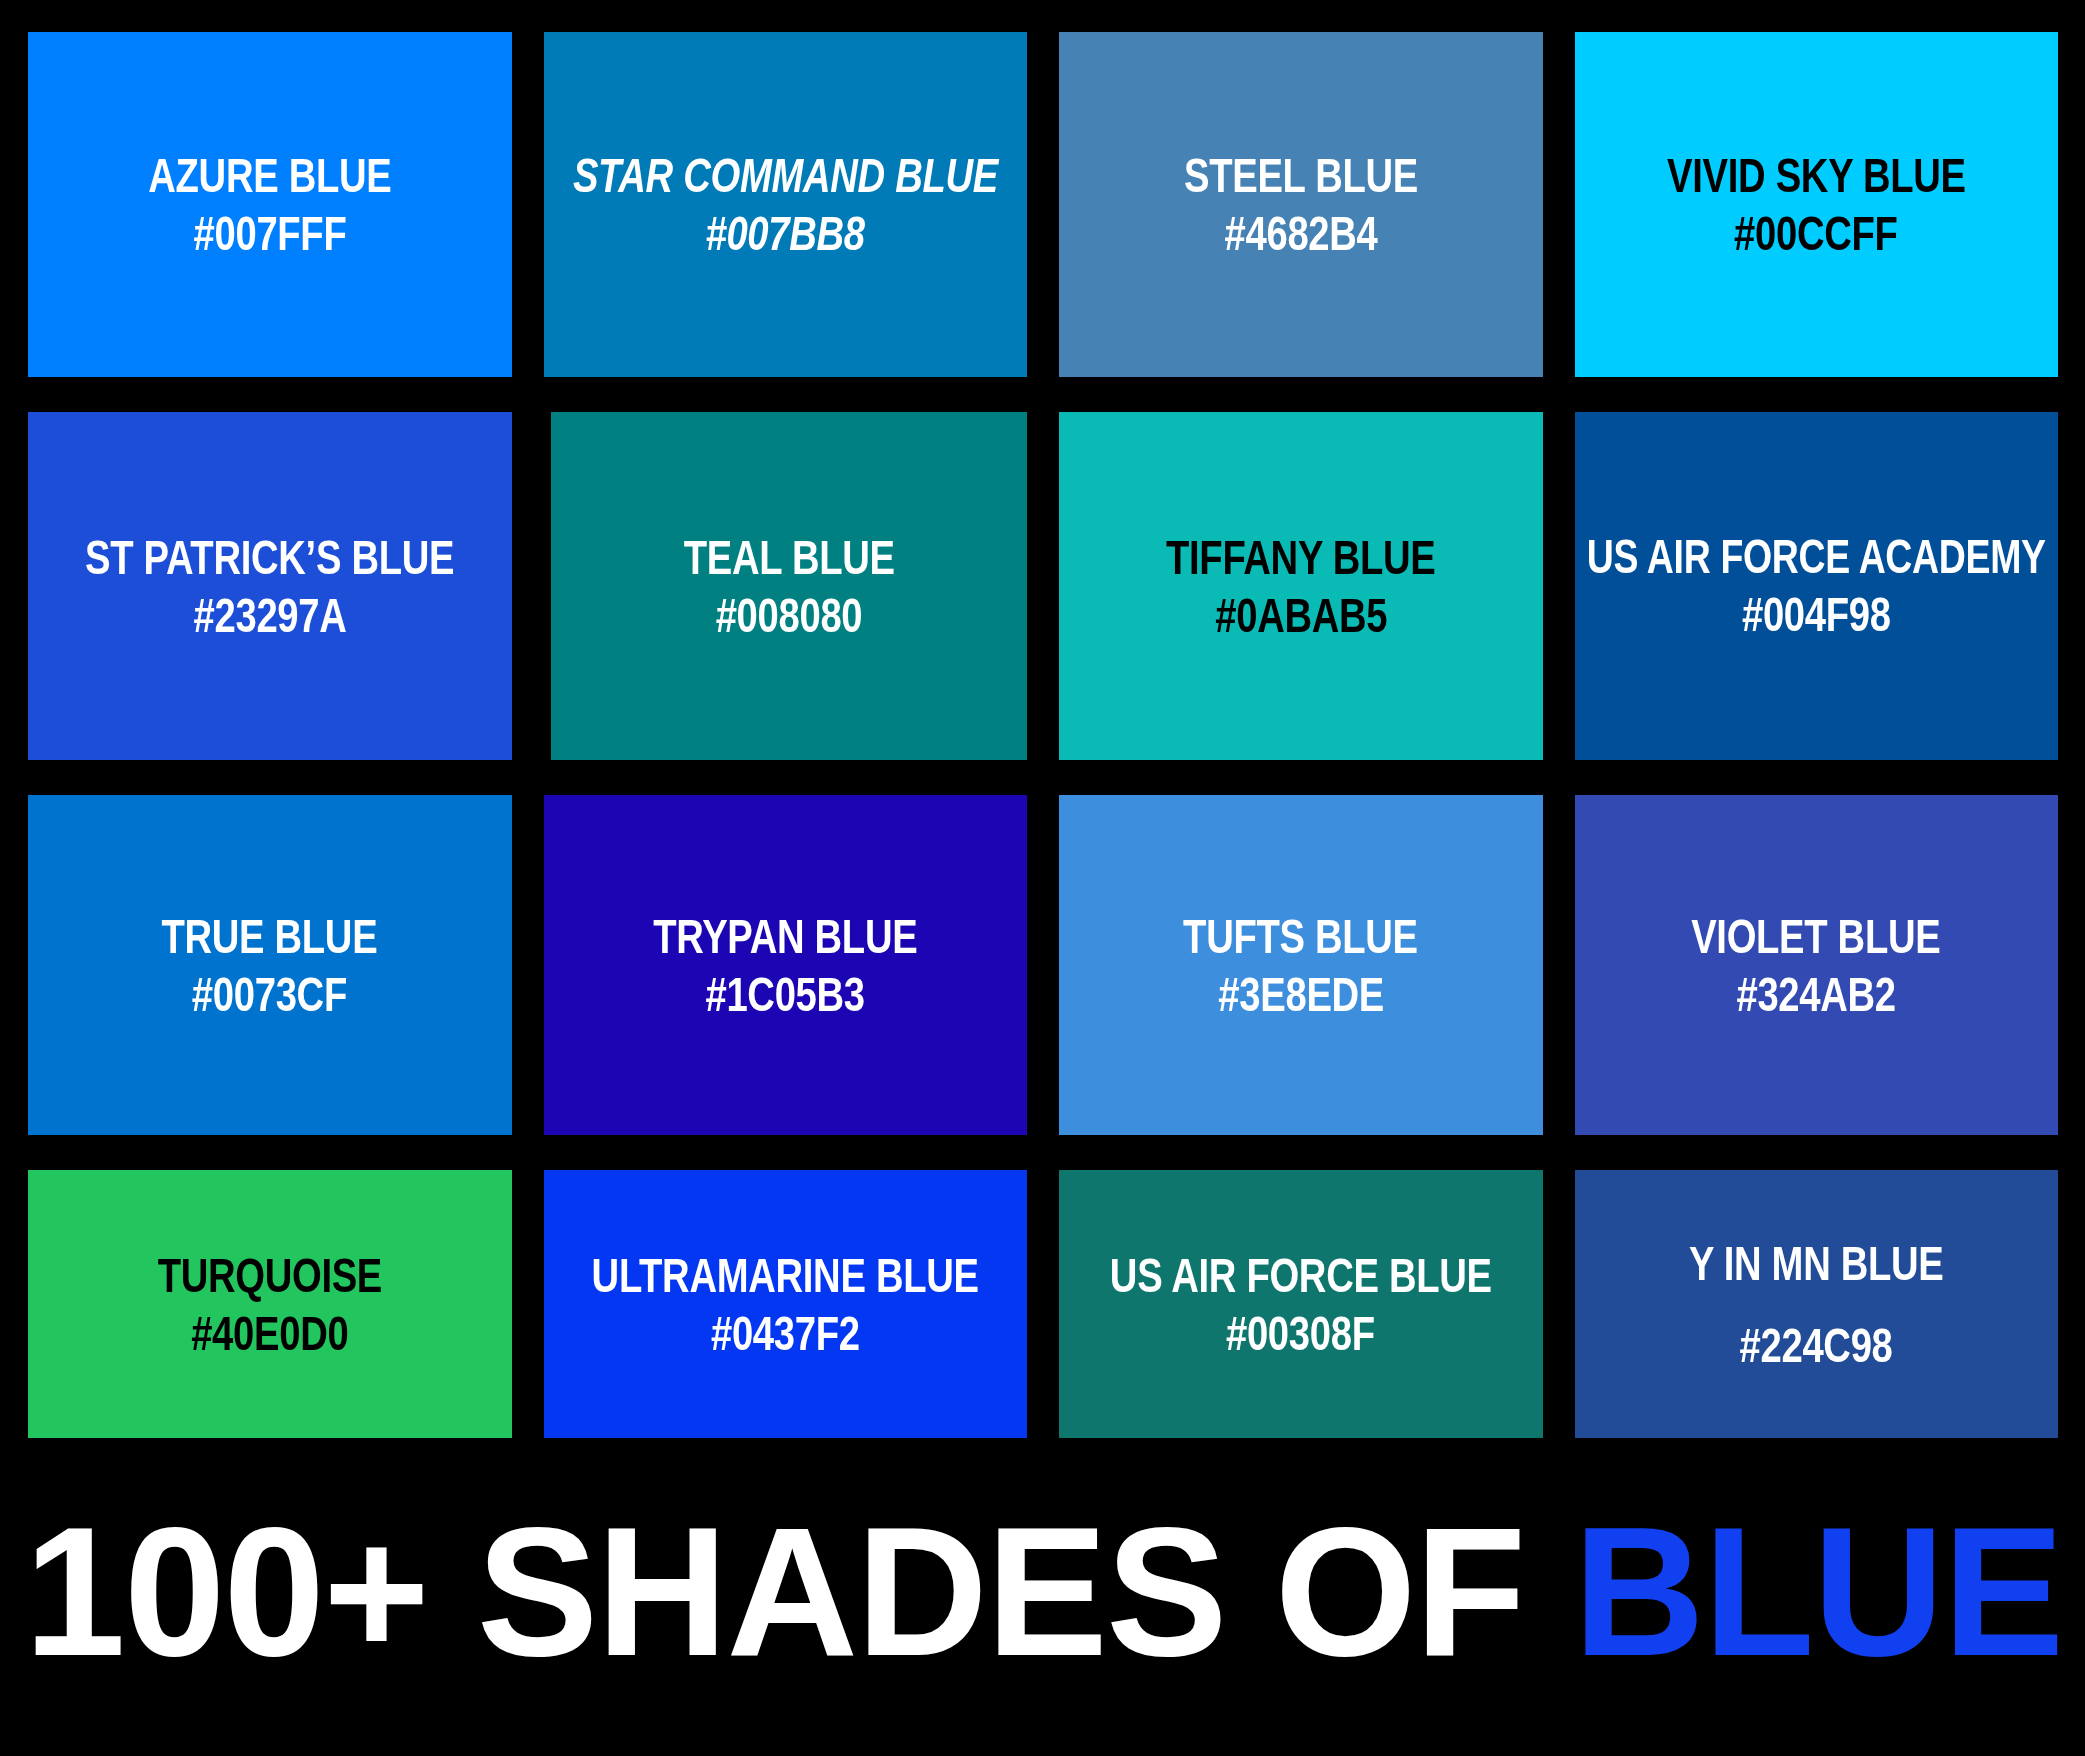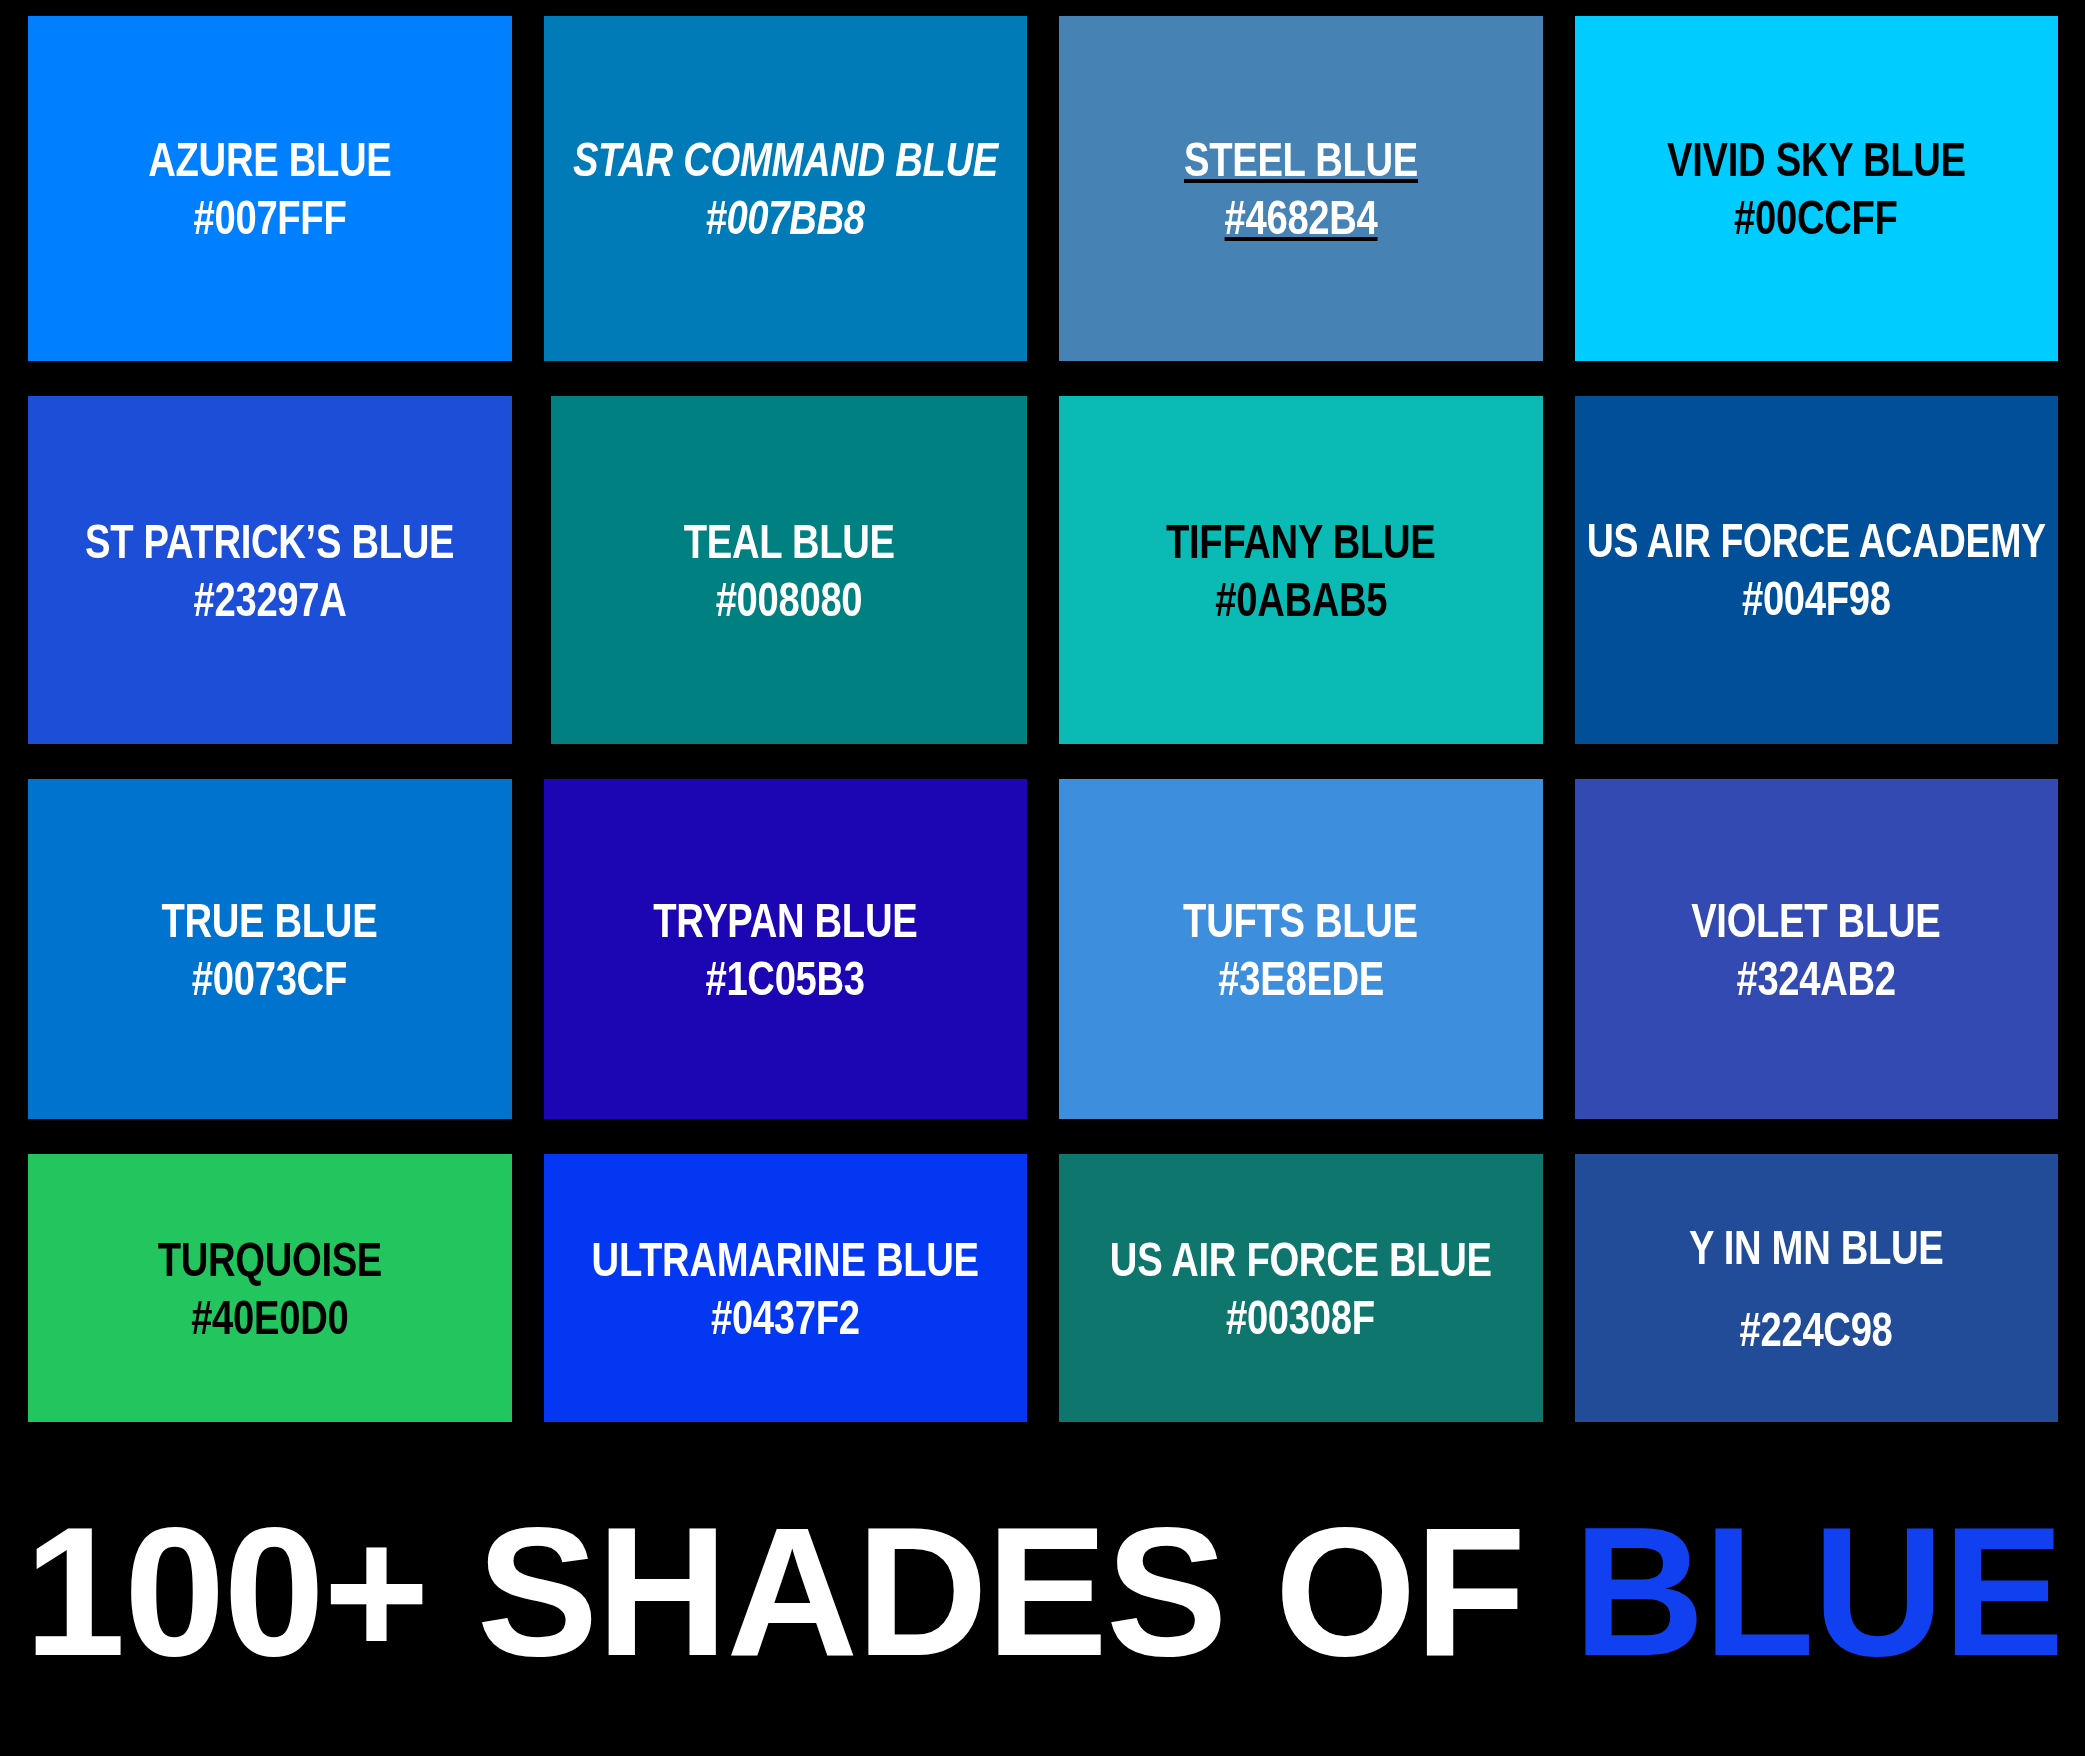--- a/index.html
+++ b/index.html
@@ -21,21 +21,21 @@
     height: 1756px;
     background: #000000;
     box-sizing: border-box;
     display: flex;
     flex-direction: column;
   }
 
   
   #swatch-grid {
     box-sizing: border-box;
-    padding: 16px 28px 0 28px;
+    padding: 32px 28px 0 28px;
     display: grid;
     grid-template-columns: repeat(4, 1fr);
     grid-template-rows: 345px 348px 340px 268px;
     column-gap: 32px;
     row-gap: 35px;
     width: 2086px;
     height: 1447px;
   }
 
   .swatch {
@@ -100,21 +100,21 @@
 
   <div id="swatch-grid">
       <div class="swatch light-text" style="background-color: rgb(0, 127, 255);">
         <span class="swatch-name">AZURE BLUE</span>
         <span class="swatch-hex">#007FFF</span>
       </div>
       <div class="swatch light-text" style="background-color: rgb(0, 123, 184); font-style: italic;">
         <span class="swatch-name">STAR COMMAND BLUE</span>
         <span class="swatch-hex">#007BB8</span>
       </div>
-      <div class="swatch light-text" style="background-color: rgb(70, 130, 180); text-decoration: underline;">
+      <div class="swatch light-text" style="background-color: rgb(70, 130, 180);">
         <span class="swatch-name">STEEL BLUE</span>
         <span class="swatch-hex">#4682B4</span>
       </div>
       <div class="swatch dark-text" style="background-color: rgb(0, 204, 255);">
         <span class="swatch-name">VIVID SKY BLUE</span>
         <span class="swatch-hex">#00CCFF</span>
       </div>
       <div class="swatch light-text" style="background-color: #1d4ed8; text-align: center;">
         <span class="swatch-name">ST PATRICK’S BLUE</span>
         <span class="swatch-hex">#23297A</span>

